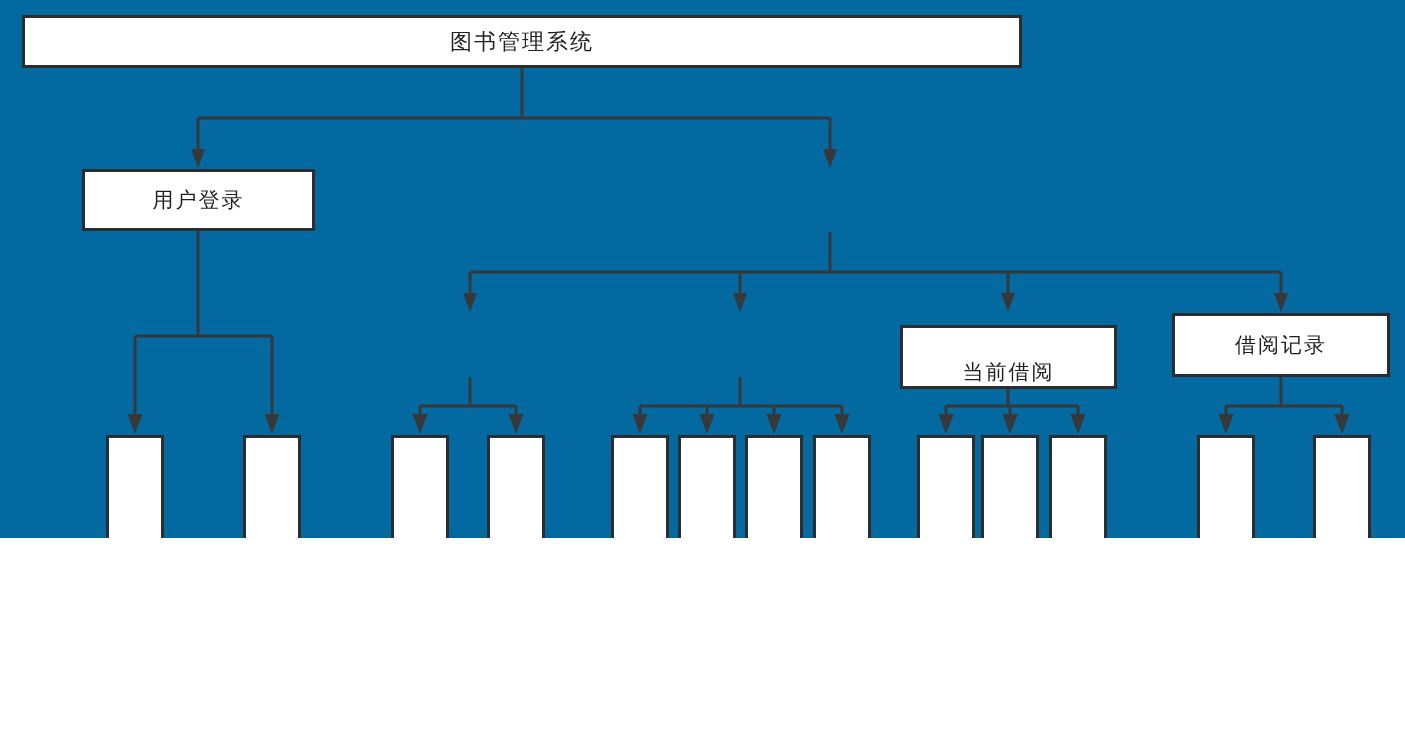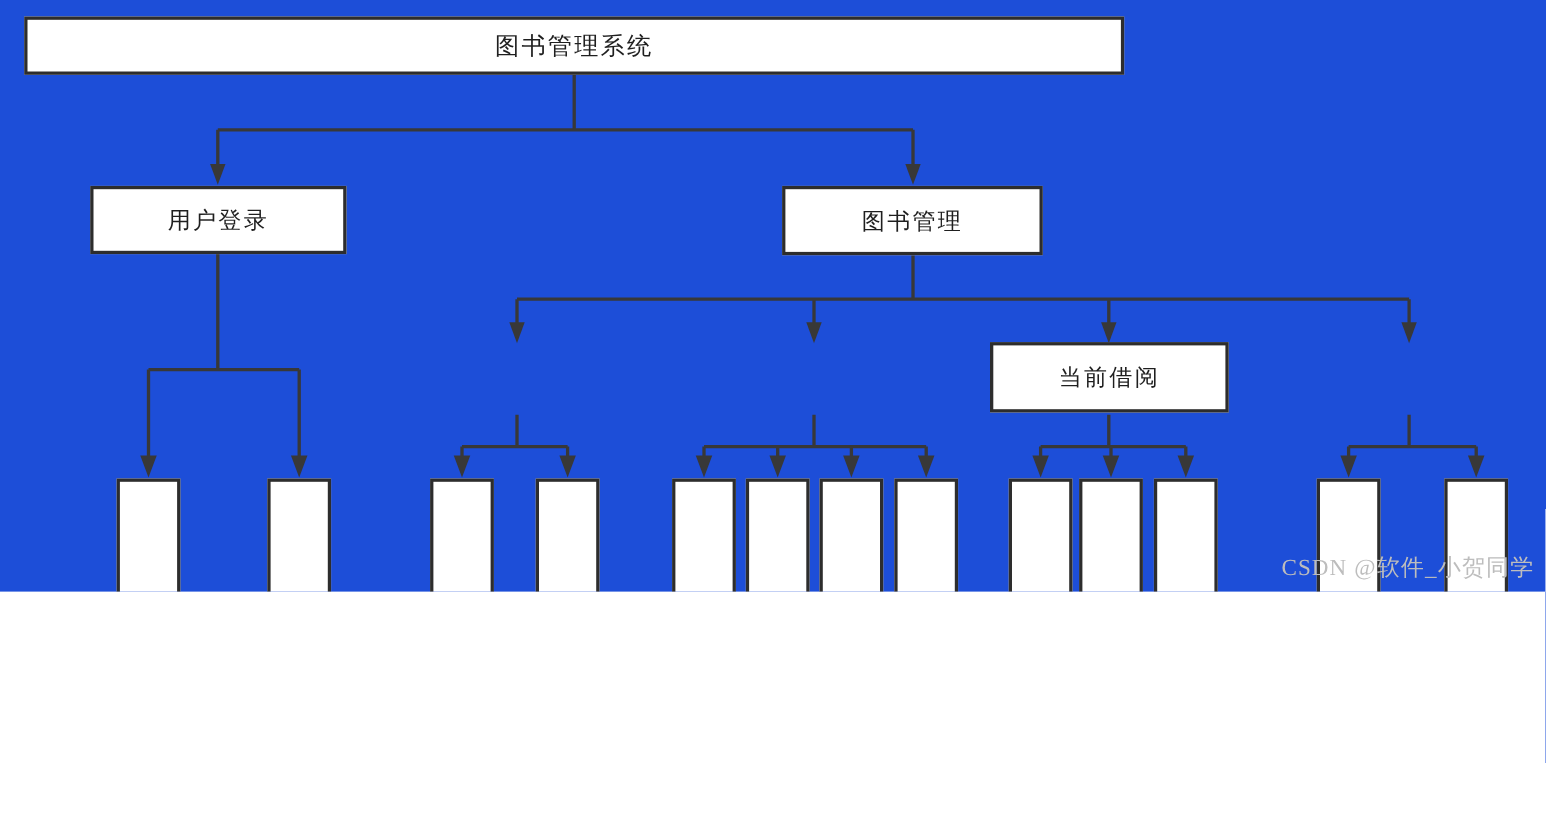--- a/index.html
+++ b/index.html
@@ -1,21 +1,21 @@
 <!DOCTYPE html>
 <html><head>
 <meta charset="utf-8">
 <style>
   html, body { margin: 0; padding: 0; background: #ffffff; }
   .canvas {
     position: relative;
     width: 1405px;
     height: 538px;
-    background: #1d4ed8;
-    font-family: Liberation Serif, serif;
+    background: #0369a1;
+    font-family: Liberation Mono, monospace;
     overflow: hidden;
   }
   .connectors {
     position: absolute;
     left: 0; top: 0;
     width: 1405px; height: 747px;
   }
   .connectors path {
     stroke: #383838;
     stroke-width: 3;
@@ -45,21 +45,21 @@
     line-height: 1.0;
     letter-spacing: 5px;
     white-space: nowrap;
   }
   
   #n-root           { left: 22px;   top: 15px;  width: 1000px; height: 53px; }
   #n-login          { left: 82px;   top: 169px; width: 233px;  height: 62px; }
   #n-mgmt           { left: 711px;  top: 169px; width: 237px;  height: 63px; }
   #n-newbook        { left: 362px;  top: 313px; width: 216px;  height: 64px; }
   #n-borrow         { left: 632px;  top: 313px; width: 216px;  height: 64px; }
-  #n-current        { left: 900px;  top: 311px; width: 217px;  height: 64px; }
+  #n-current        { left: 900px;  top: 325px; width: 217px;  height: 64px; align-items: flex-end; }
   #n-record         { left: 1172px; top: 313px; width: 218px;  height: 64px; }
   .leaf             { top: 435px; width: 58px; height: 300px; }
   #n-login-user     { left: 106px; }
   #n-login-logout   { left: 243px; }
   #n-newbook-query  { left: 391px; }
   #n-newbook-borrow { left: 487px; }
   #n-borrow-query   { left: 611px; }
   #n-borrow-add     { left: 678px; }
   #n-borrow-edit    { left: 745px; }
   #n-borrow-borrow  { left: 813px; }
@@ -119,26 +119,26 @@
     <polygon points="1334.5,414 1349.5,414 1342,434"></polygon>
   </svg>
 
   <div class="node h-node root-node" id="n-root">
     <span>图书管理系统</span>
   </div>
 
   <div class="node h-node" id="n-login">
     <span>用户登录</span>
   </div>
-  <div class="node h-node" id="n-mgmt">
-    <span>图书管理</span>
-  </div>
 
   <div class="node h-node" id="n-current">
     <span>当前借阅</span>
+  </div>
+  <div class="node h-node" id="n-record">
+    <span>借阅记录</span>
   </div>
 
   <div class="node v-node leaf" id="n-login-user">
     <span class="v-label">用户登录</span>
   </div>
   <div class="node v-node leaf" id="n-login-logout">
     <span class="v-label">注销登录</span>
   </div>
   <div class="node v-node leaf" id="n-newbook-query">
     <span class="v-label">查询图书</span>
@@ -167,14 +167,13 @@
   <div class="node v-node leaf" id="n-current-confirm">
     <span class="v-label">确认归还（管理员）</span>
   </div>
   <div class="node v-node leaf" id="n-record-add">
     <span class="v-label">新增借阅记录</span>
   </div>
   <div class="node v-node leaf" id="n-record-query">
     <span class="v-label">查询借阅记录</span>
   </div>
 
-  <div class="watermark">CSDN @软件_小贺同学</div>
 </div>
 
 </body></html>

